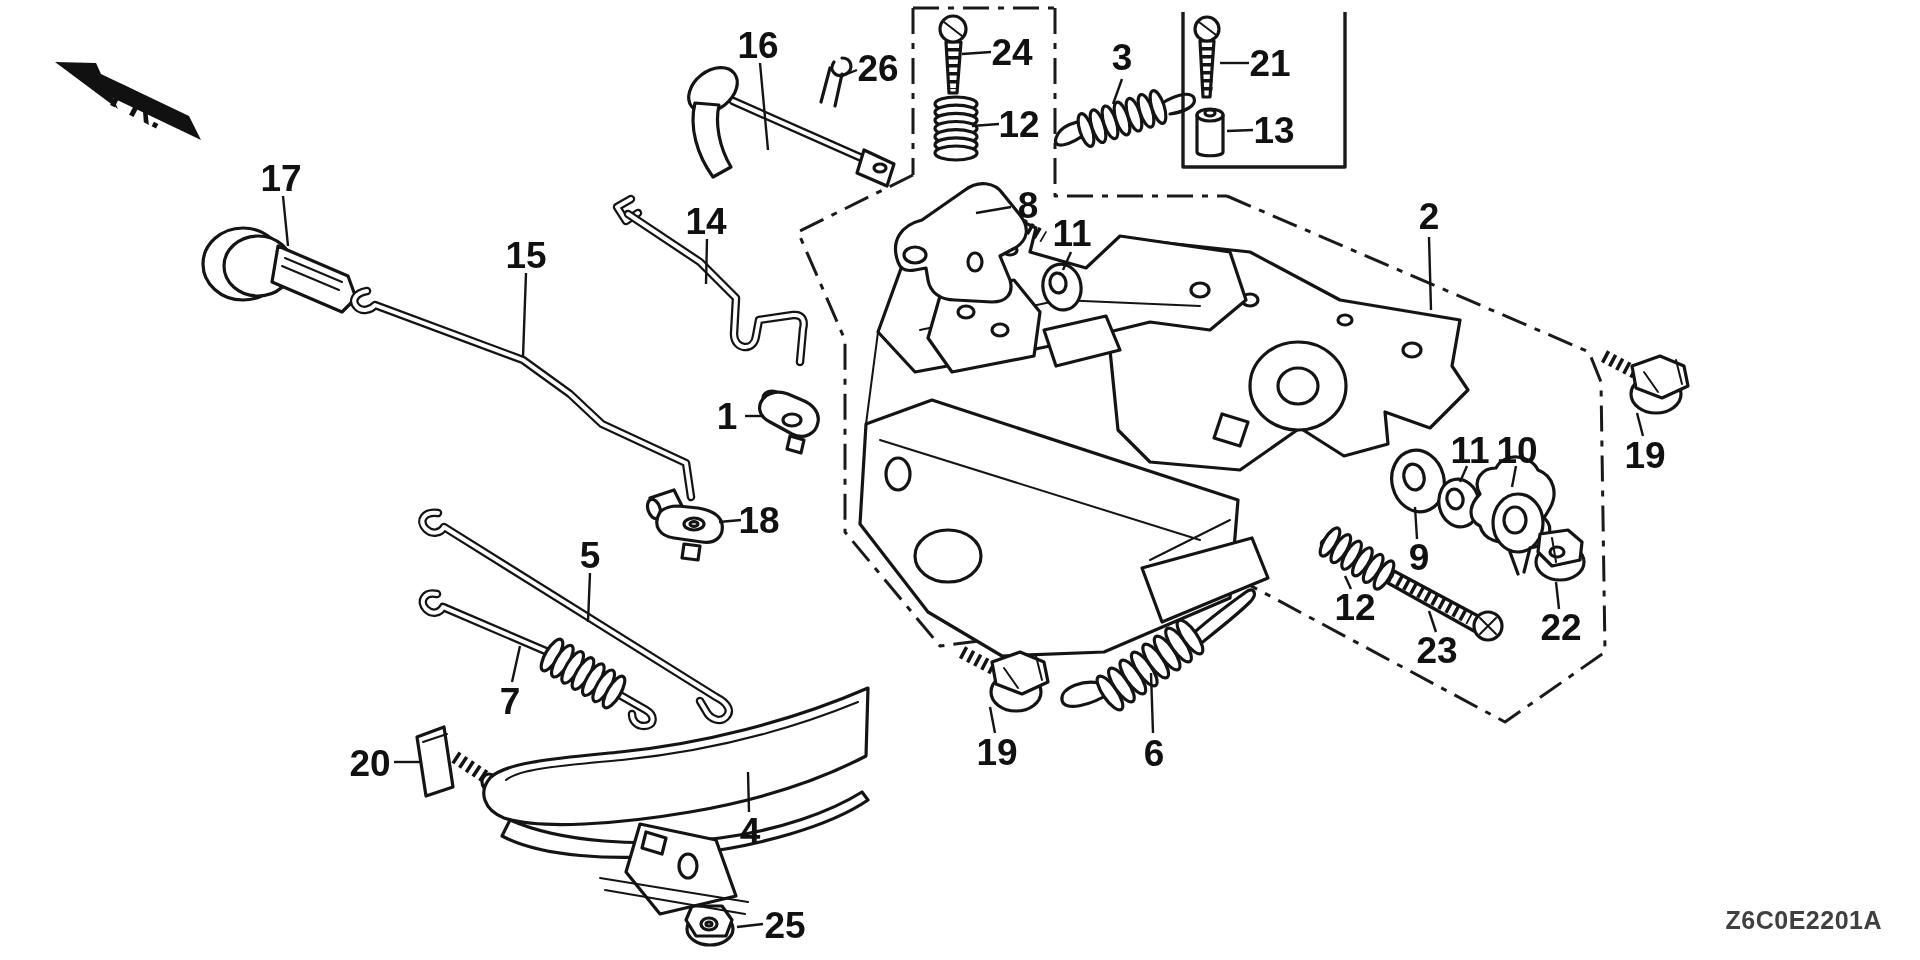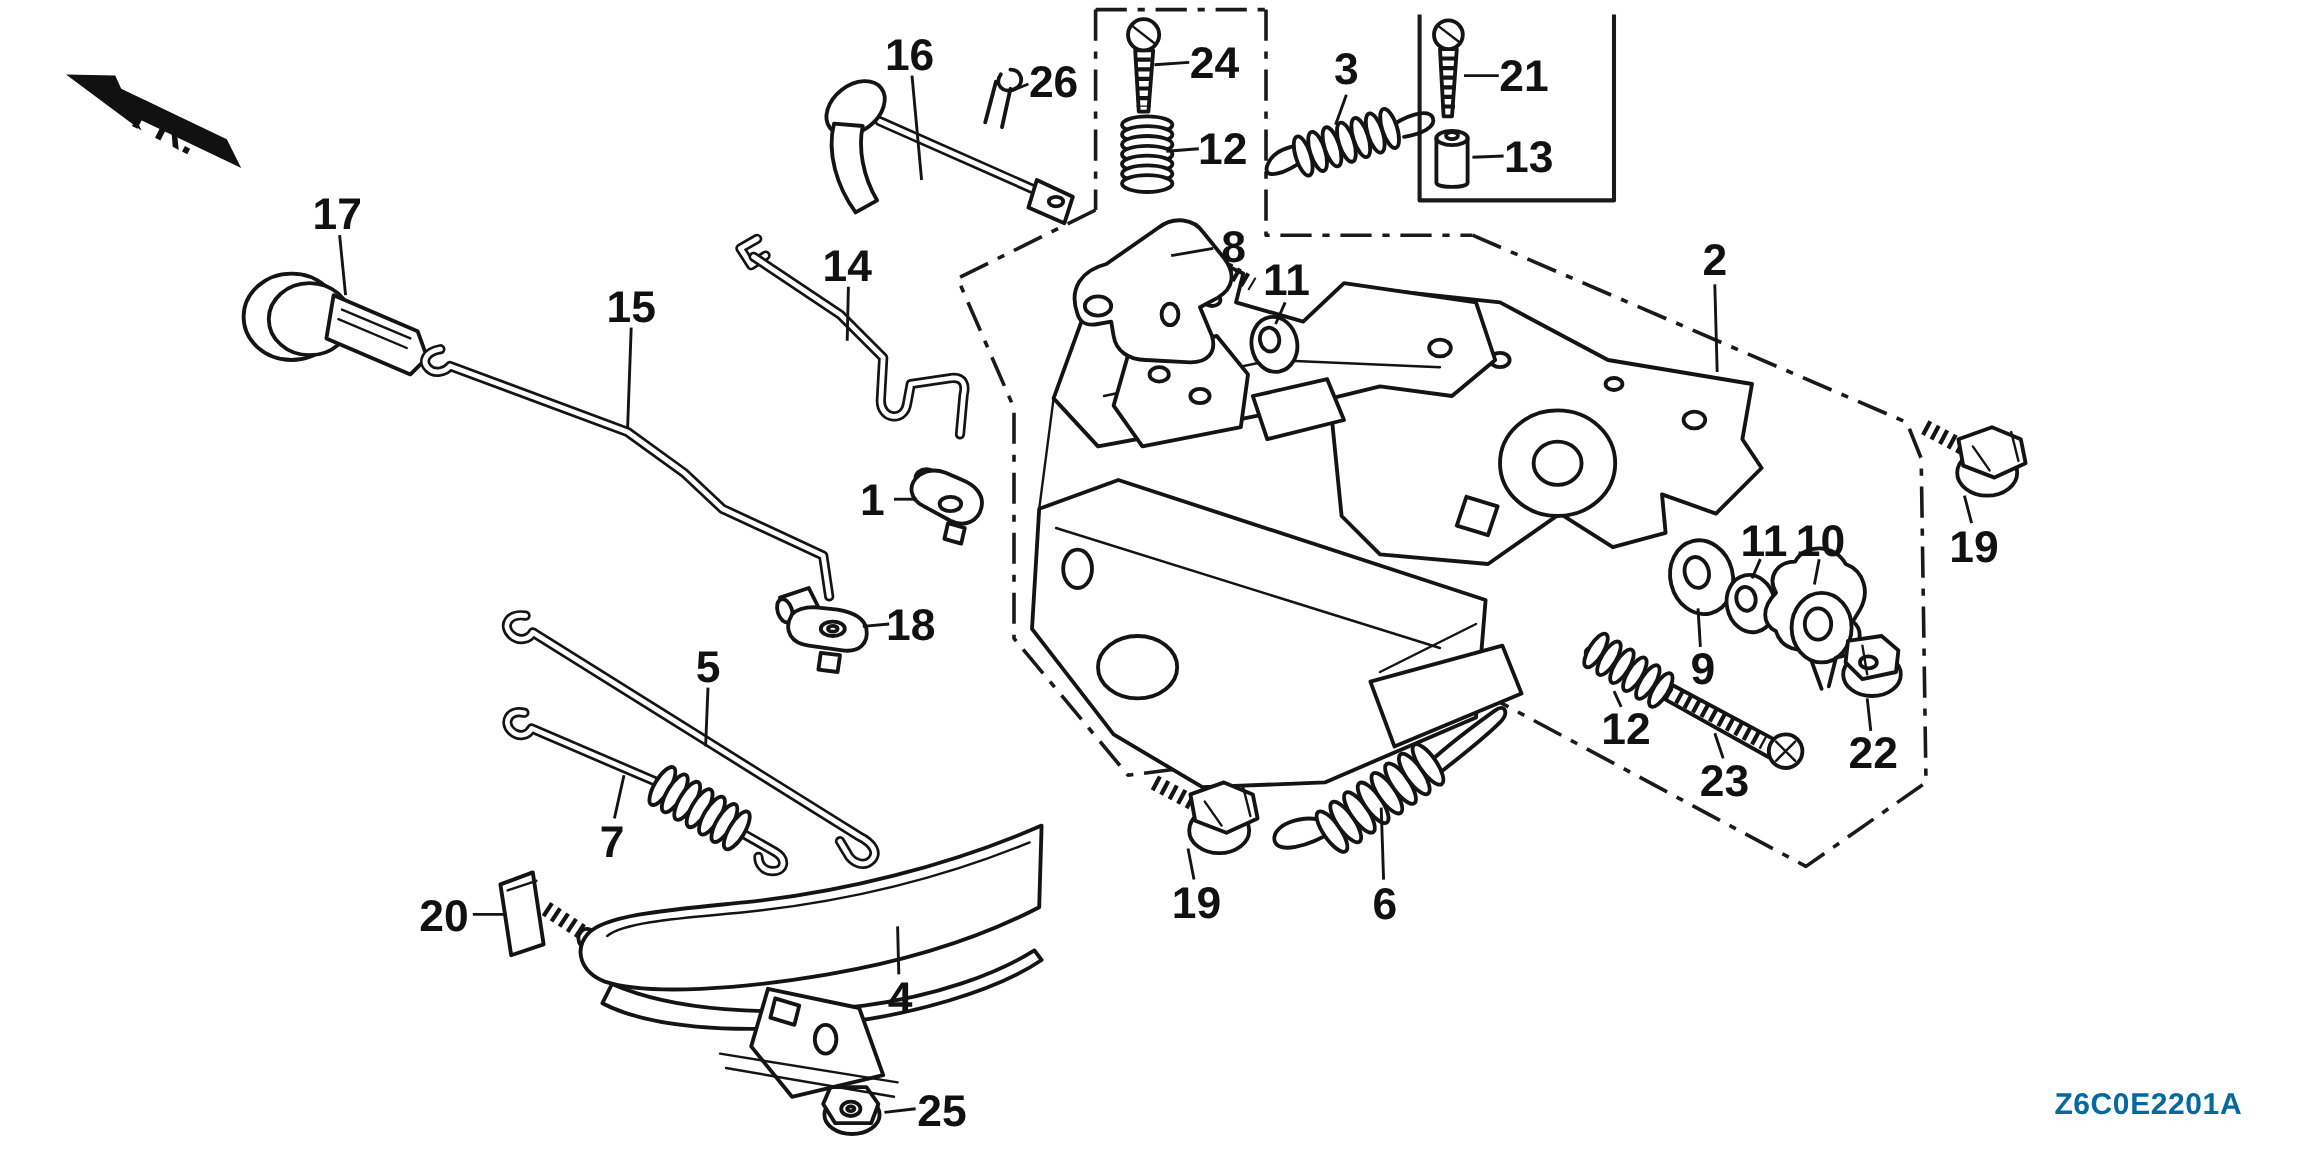--- a/index.html
+++ b/index.html
@@ -10,22 +10,22 @@
   .ln{fill:none;stroke:#141414;stroke-width:3.2;stroke-linecap:round;stroke-linejoin:round;}
   .thin{fill:none;stroke:#141414;stroke-width:2;stroke-linecap:round;}
   .rodA{fill:none;stroke:#141414;stroke-width:8.5;stroke-linecap:round;stroke-linejoin:round;}
   .rodB{fill:none;stroke:#ffffff;stroke-width:4;stroke-linecap:round;stroke-linejoin:round;}
   .thr{stroke:#141414;stroke-dasharray:3.5 4.5;}
   .bnd{fill:none;stroke:#1a1a1a;stroke-width:3;stroke-dasharray:26 9 6 9;stroke-linejoin:round;}
   .box{fill:none;stroke:#1a1a1a;stroke-width:3.4;stroke-linejoin:round;}
   #leaders line{stroke:#141414;stroke-width:2.4;}
   #callouts text{font-family:"Liberation Sans",sans-serif;font-weight:700;font-size:37px;
                  fill:#111;text-anchor:middle;}
-  .part-code{position:absolute;left:1712px;top:906px;width:170px;
-             font-size:25px;font-weight:700;color:#0369a1;letter-spacing:.5px;}
+  .part-code{position:absolute;left:1712px;top:906px;width:170px;text-align:right;
+             font-size:25px;font-weight:700;color:#404040;letter-spacing:.5px;}
   .fr-text{font-family:"Liberation Sans",sans-serif;font-weight:800;font-size:35px;fill:#111;}
 </style>
 </head>
 <body>
 
 <div class="stage">
 <svg width="1920" height="960" viewBox="0 0 1920 960">
 
   <g>
     <path class="bnd" d="M913,8 L1055,8 M913,8 L913,175 M1055,8 L1055,196 L1227,196"></path>

